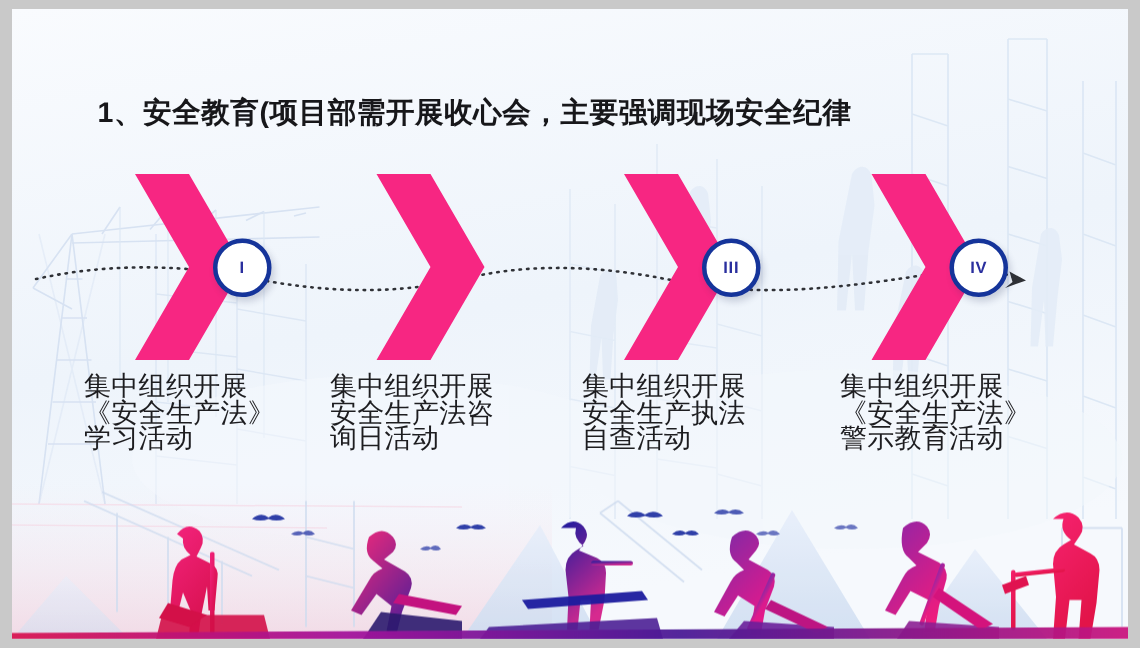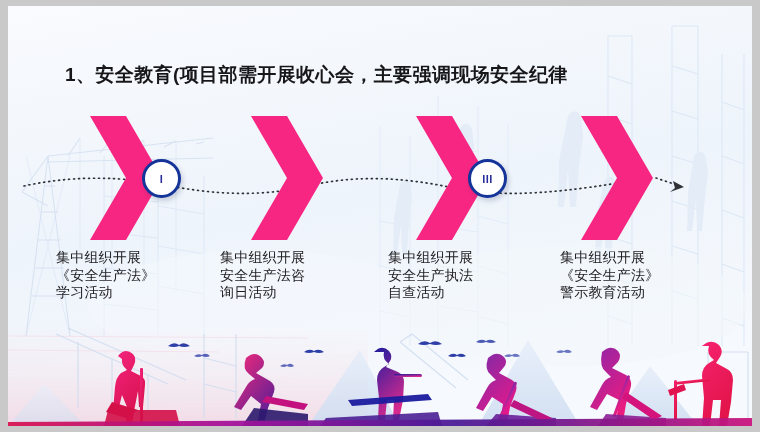--- a/index.html
+++ b/index.html
@@ -75,21 +75,21 @@
     font-size: 11px;
     font-weight: bold;
     letter-spacing: 0.5px;
     box-shadow: 2px 3px 5px rgba(40,50,90,0.20);
   }
 
   
   .caption {
     position: absolute;
     top: 243px;
-    font-size: 14px;
+    font-size: 18px;
     line-height: 17.5px;
     color: #1d1d20;
     white-space: pre-line;
     letter-spacing: 0.2px;
   }
 
   
   .band {
     position: absolute;
     left: 0;
@@ -187,20 +187,23 @@
         <polygon points="408,110 444,110 480,172 444,234 408,234 444,172"></polygon>
         <polygon points="573,110 609,110 645,172 609,234 573,234 609,172"></polygon>
       </g>
     </svg>
 
     <div class="node" style="left:134px; top:153px;">
       <span>I</span>
     </div>
     <div class="node" style="left:460px; top:153px;justify-content:center;">
       <span>III</span>
+    </div>
+    <div class="node" style="left:625px; top:153px;">
+      <span>IV</span>
     </div>
 
     <div class="title">1、安全教育(项目部需开展收心会，主要强调现场安全纪律</div>
 
     <div class="caption" style="left:48px;">集中组织开展
 《安全生产法》
 学习活动</div>
     <div class="caption" style="left:212px;">集中组织开展
 安全生产法咨
 询日活动</div>

